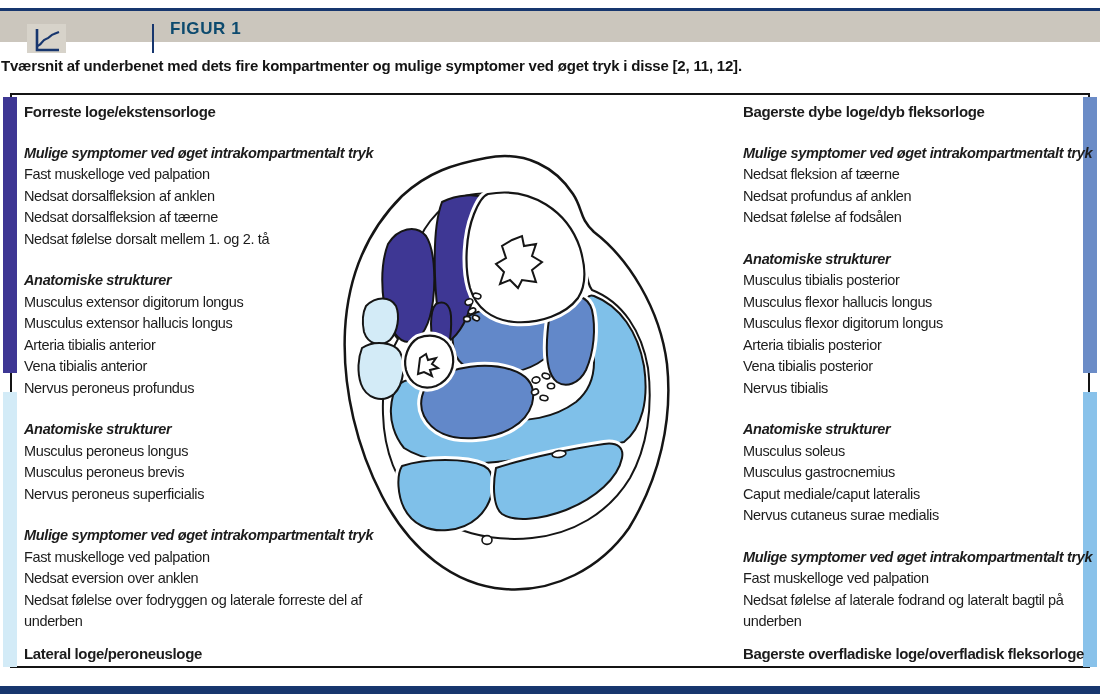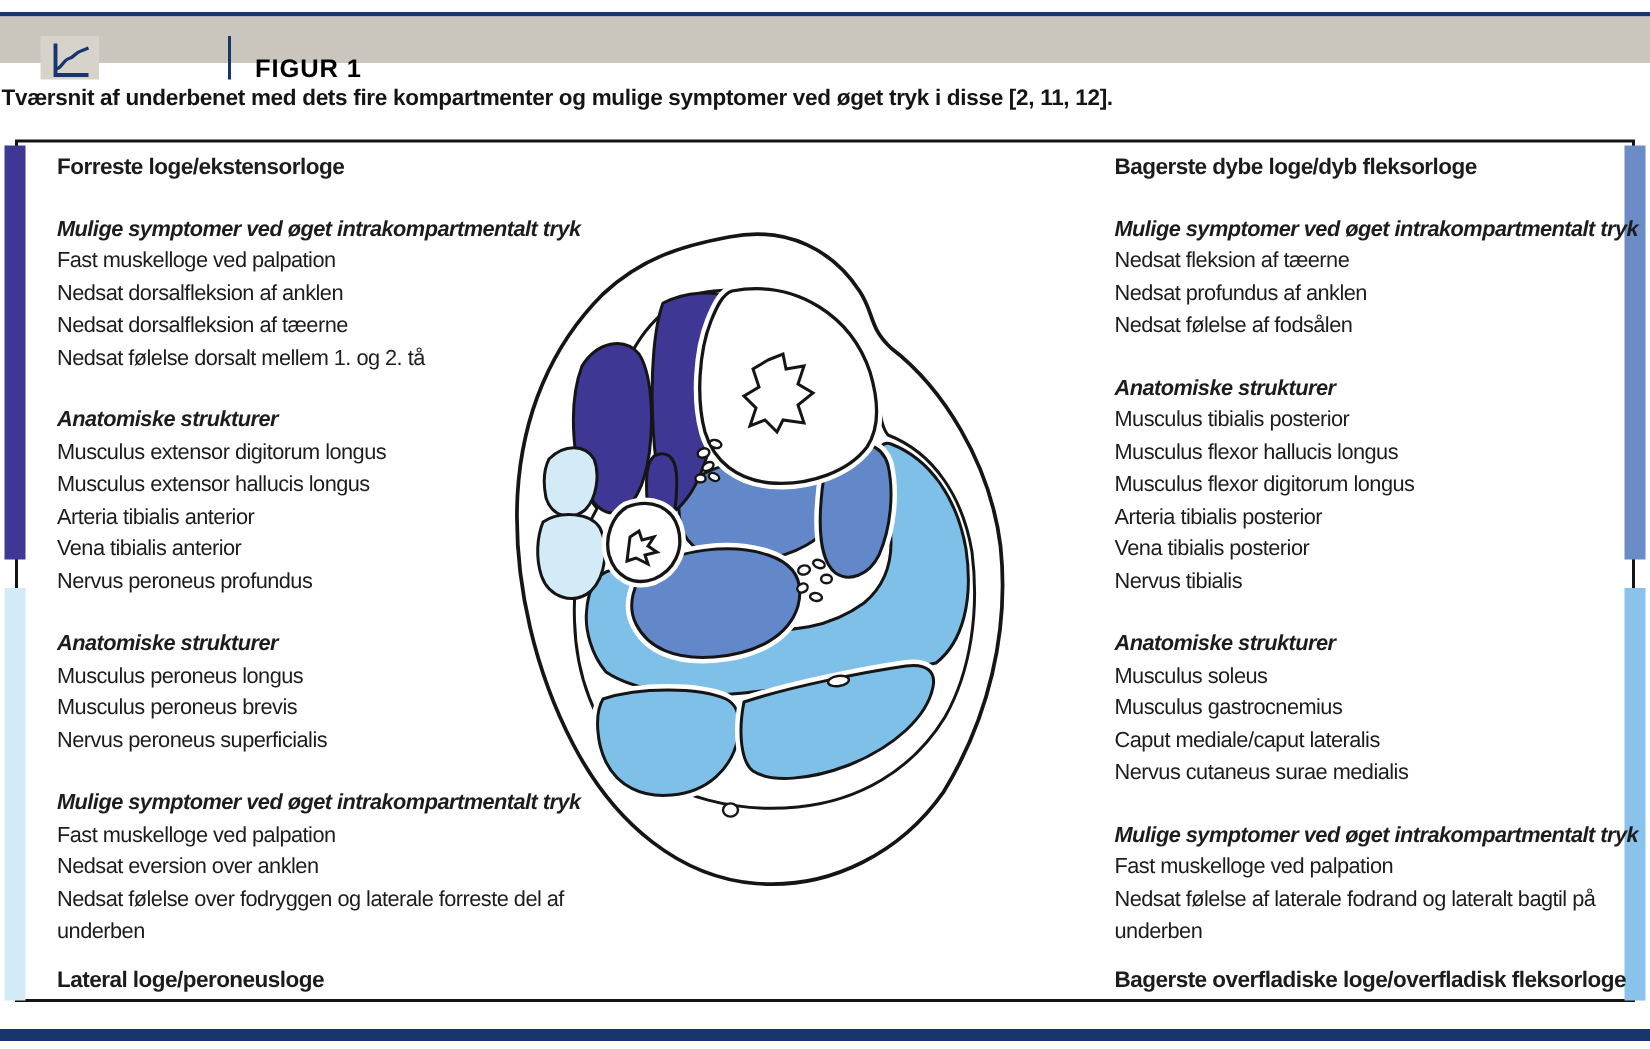--- a/index.html
+++ b/index.html
@@ -7,43 +7,43 @@
     width:1100px;height:699px;position:relative;background:#ffffff;
     font-family:"Liberation Sans",sans-serif;color:#1c1c1c;overflow:hidden;
   }
   
   .top-rule{position:absolute;left:0;top:8;top:8px;width:1100px;height:3px;background:#17366e;}
   .header-bar{position:absolute;left:0;top:11px;width:1100px;height:31px;background:#cbc6bd;}
   .icon-plate{position:absolute;left:27px;top:13px;width:39px;height:29px;background:#d7d3ca;}
   .chart-icon{position:absolute;left:33px;top:16px;}
   .header-divider{position:absolute;left:152px;top:13px;width:2px;height:29px;background:#17366e;}
   .figure-label{
-    position:absolute;left:170px;top:19px;height:31px;line-height:31px;
-    color:#000000;font-weight:700;font-size:17px;letter-spacing:0.6px;
+    position:absolute;left:170px;top:2px;height:31px;line-height:31px;
+    color:#0c4a6e;font-weight:700;font-size:17px;letter-spacing:0.6px;
   }
   .caption{
     position:absolute;left:1px;top:56px;width:1080px;
     font-size:15px;font-weight:700;letter-spacing:-0.2px;line-height:20px;color:#141414;
   }
   
   .panel{
     position:absolute;left:10px;top:93px;width:1080px;height:575px;
     border:2px solid #141414;background:#ffffff;box-sizing:border-box;
   }
   .bar{position:absolute;width:14px;}
   .bar-left-top{left:3px;top:97px;height:276px;background:#3e3794;}
   .bar-left-bottom{left:3px;top:392px;height:275px;background:#d3ebf7;}
   .bar-right-top{left:1083px;top:97px;height:276px;background:#6b8cc7;}
   .bar-right-bottom{left:1083px;top:392px;height:275px;background:#89c2ea;}
   .bottom-rule{position:absolute;left:0;top:686px;width:1100px;height:8px;background:#17366e;}
   
   .col{
     position:absolute;top:101px;font-size:14.5px;line-height:21.5px;letter-spacing:-0.35px;
   }
-  .col-left{left:38px;width:352px;}
+  .col-left{left:24px;width:352px;}
   .col-right{left:743px;width:364px;}
   .section{margin-bottom:10px;}
   .sec-title.bold{font-weight:700;font-size:15px;}
   .sec-title.bold-italic{font-weight:700;font-style:italic;margin-top:20px;}
   
   .cross-section{position:absolute;left:336px;top:136px;}
   .ln{fill:none;stroke:#151515;stroke-width:2;}
   .skin{fill:#ffffff;stroke:#151515;stroke-width:2.5;}
   .fascia{fill:#ffffff;stroke:#151515;stroke-width:2;}
   .halo{fill:none;stroke:#ffffff;stroke-width:8;stroke-linejoin:round;}

